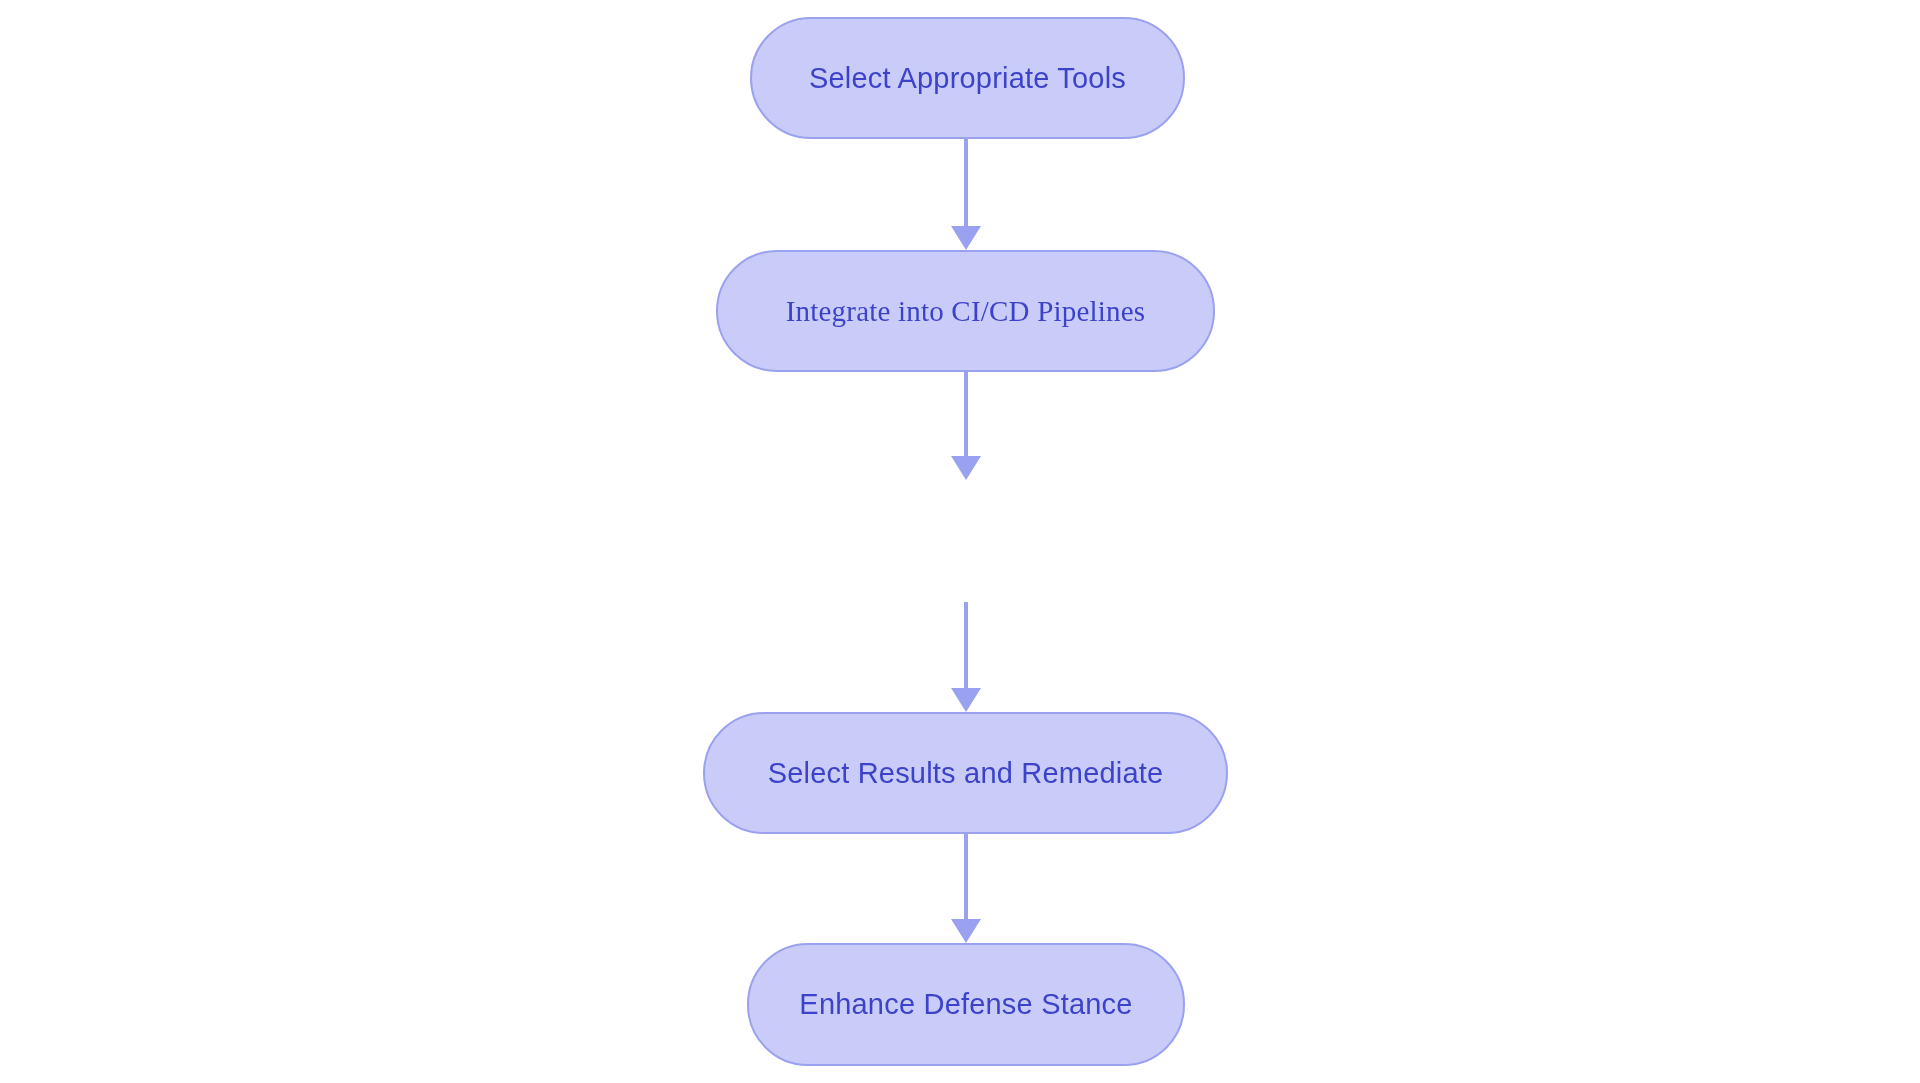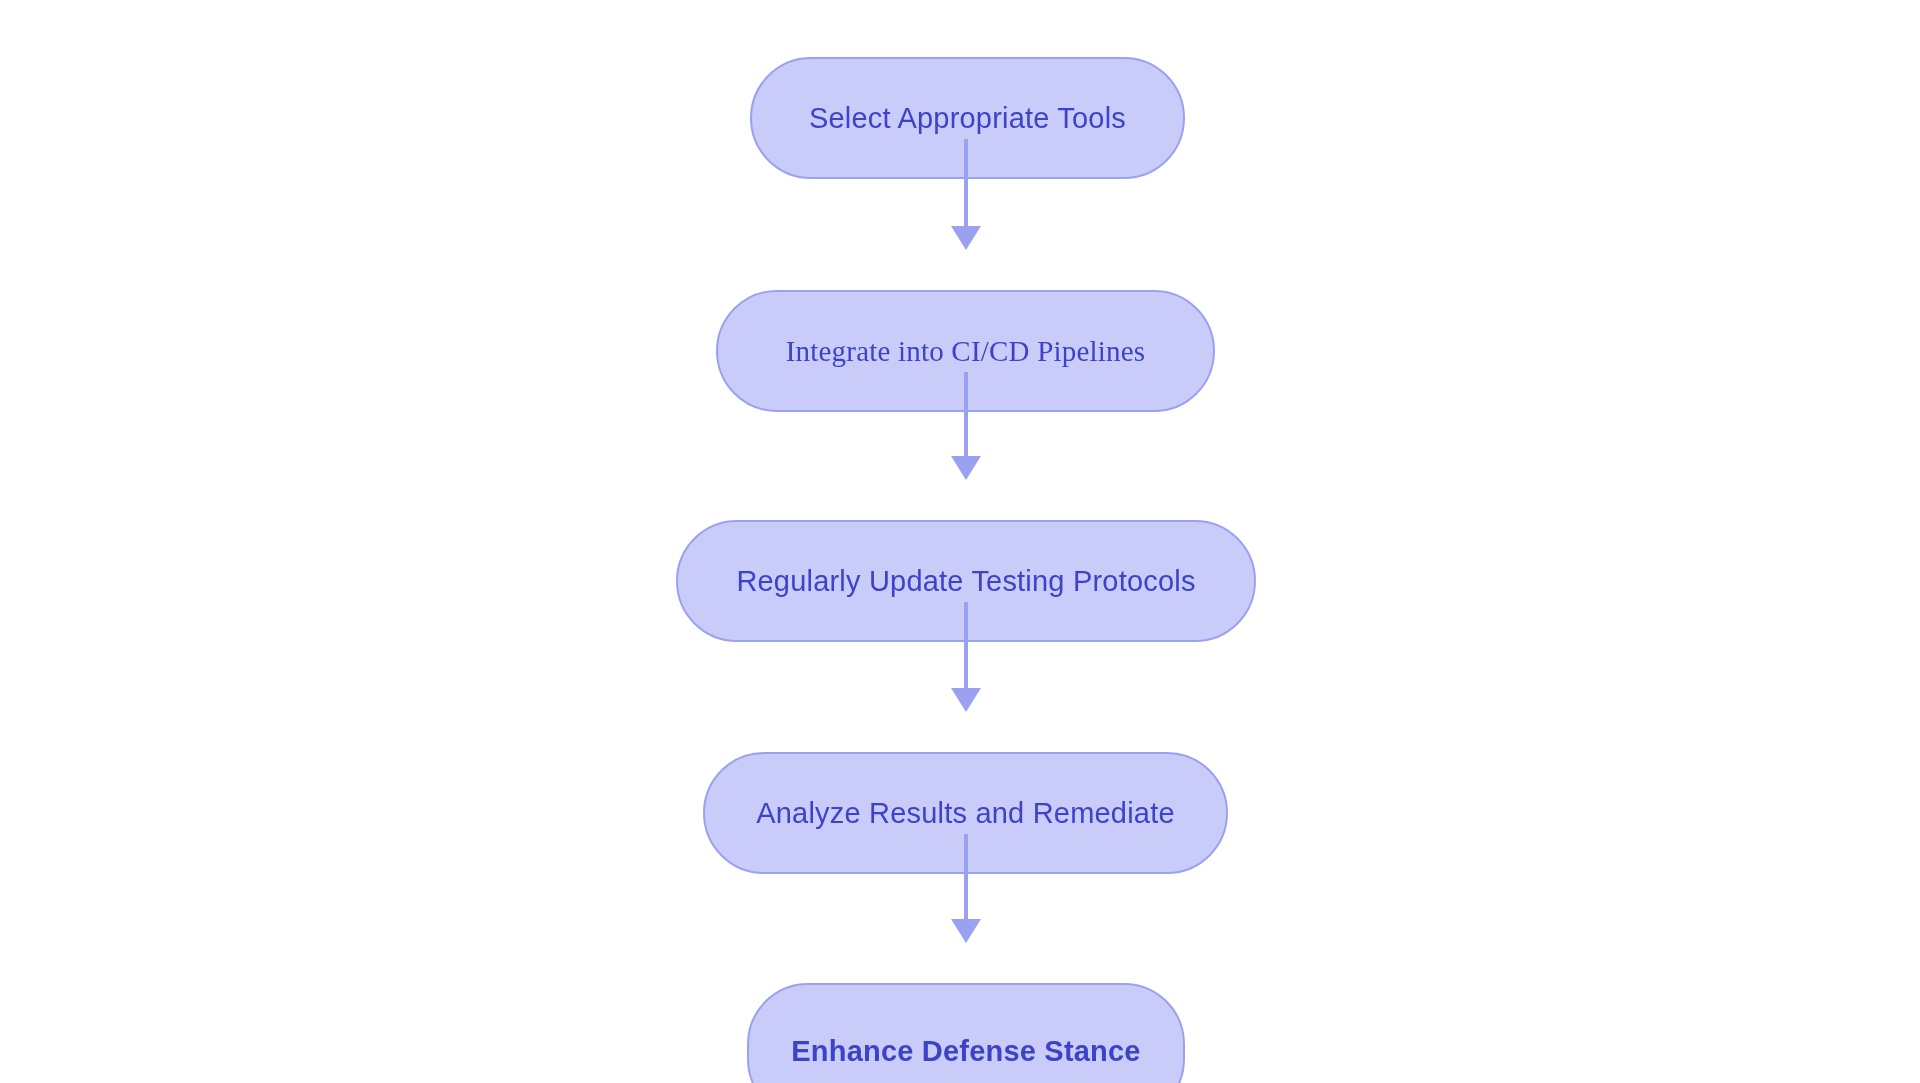--- a/index.html
+++ b/index.html
@@ -29,27 +29,26 @@
     background: var(--node-fill);
     border: 2px solid var(--node-border);
     color: var(--node-text);
     font-size: 29px;
     letter-spacing: 0.2px;
     display: flex;
     align-items: center;
     justify-content: center;
     text-align: right;
     white-space: nowrap;
-    margin-top: 40px;
   }
   .node-1 { left: 750px; top: 17px;  width: 435px; }
   .node-2 { left: 716px; top: 250px; width: 499px; font-family: Liberation Serif, serif; }
   .node-3 { left: 676px; top: 480px; width: 580px; }
   .node-4 { left: 703px; top: 712px; width: 525px; }
-  .node-5 { left: 747px; top: 943px; width: 438px; height: 137px; font-weight: bold; }
+  .node-5 { left: 747px; top: 943px; width: 438px; height: 123px; }
 
   .arrow {
     position: absolute;
     left: 951px;
     width: 30px;
   }
   .arrow-1 { top: 139px; height: 111px; }
   .arrow-2 { top: 372px; height: 108px; }
   .arrow-3 { top: 602px; height: 110px; }
   .arrow-4 { top: 834px; height: 109px; }
@@ -84,28 +83,27 @@
     <div class="head"></div>
   </div>
 
   <div class="node node-2">Integrate into CI/CD Pipelines</div>
 
   <div class="arrow arrow-2">
     <div class="shaft"></div>
     <div class="head"></div>
   </div>
 
-  <div class="node node-3">Regularly Update Testing Protocols</div>
 
   <div class="arrow arrow-3">
     <div class="shaft"></div>
     <div class="head"></div>
   </div>
 
-  <div class="node node-4">Analyze Results and Remediate</div>
+  <div class="node node-4">Select Results and Remediate</div>
 
   <div class="arrow arrow-4">
     <div class="shaft"></div>
     <div class="head"></div>
   </div>
 
   <div class="node node-5">Enhance Defense Stance</div>
 
 </div>
 

